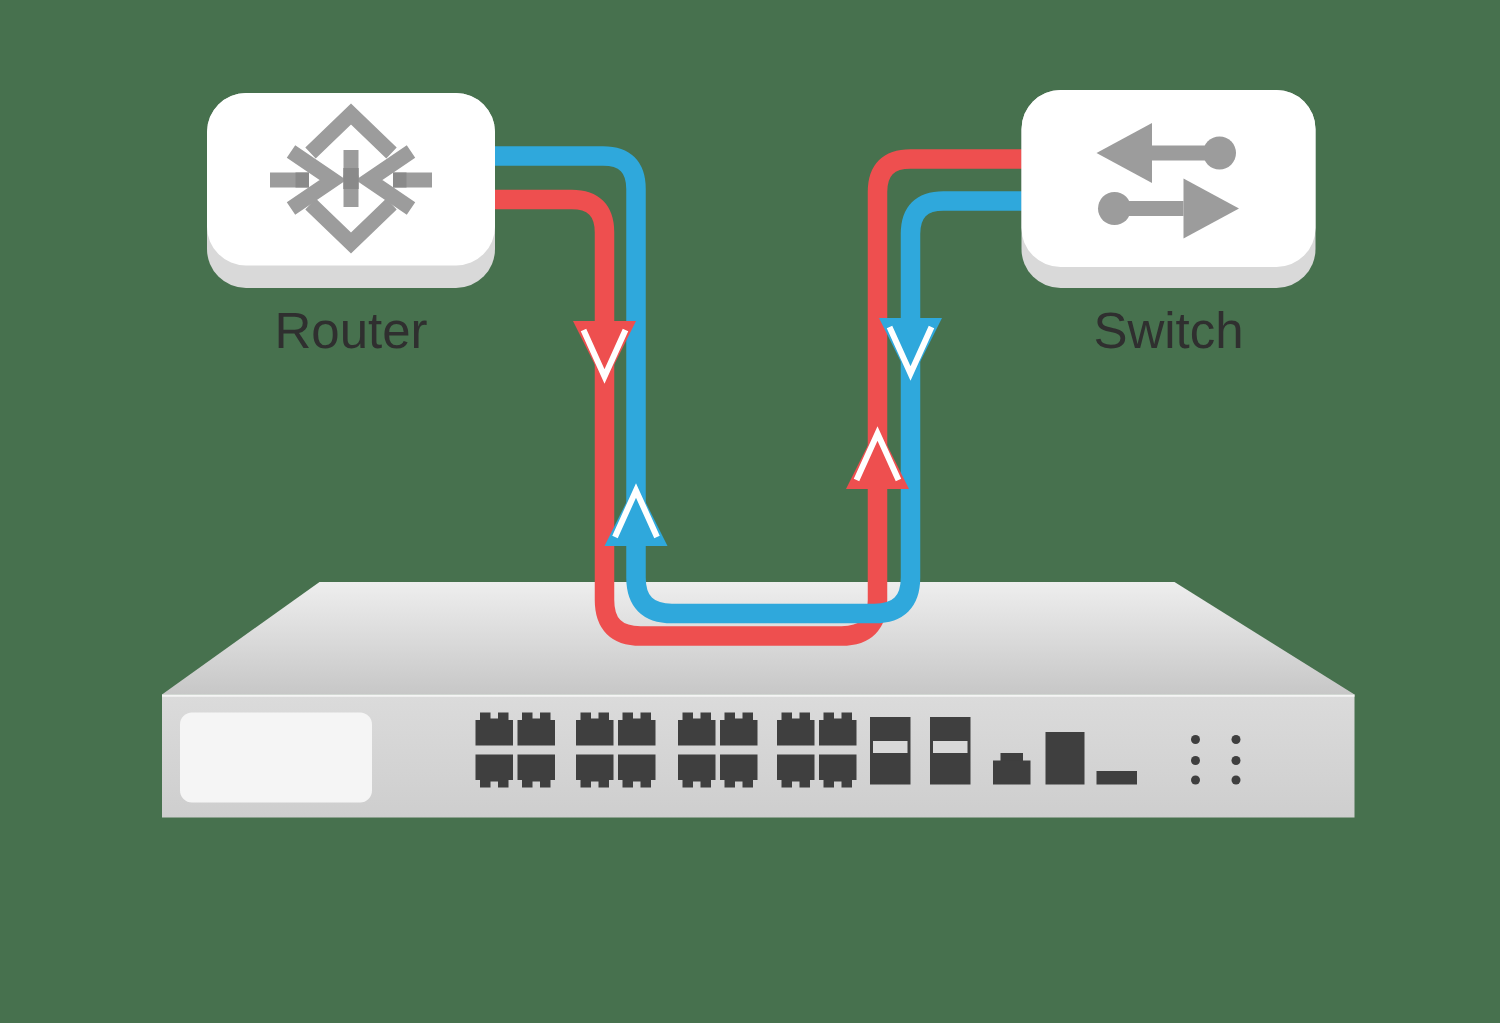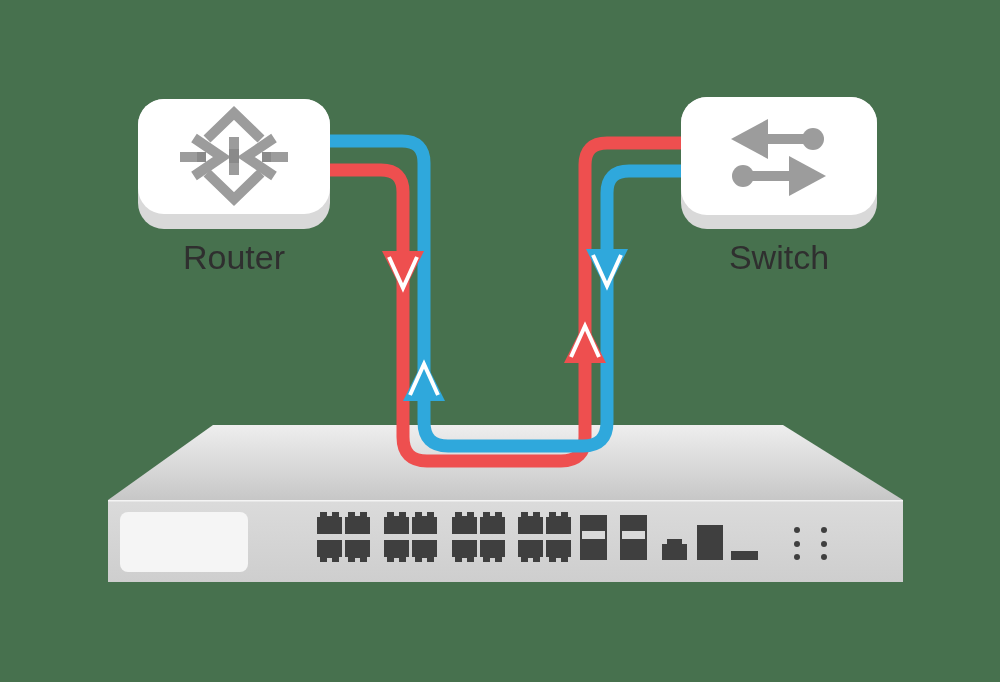--- a/index.html
+++ b/index.html
@@ -2,21 +2,20 @@
 <html><head>
 <meta charset="utf-8">
 <style>
   html, body { margin: 0; padding: 0; background: #47714E; }
   .stage {
     position: relative;
     width: 1000px;
     height: 568px;
     overflow: hidden;
     font-family: "Liberation Sans", sans-serif;
-    margin-top: 37px;
   }
   svg { display: block; }
   .node-label {
     font-family: "Liberation Sans", sans-serif;
     font-size: 34px;
     font-weight: 400;
   }
 </style>
 </head>
 <body>

